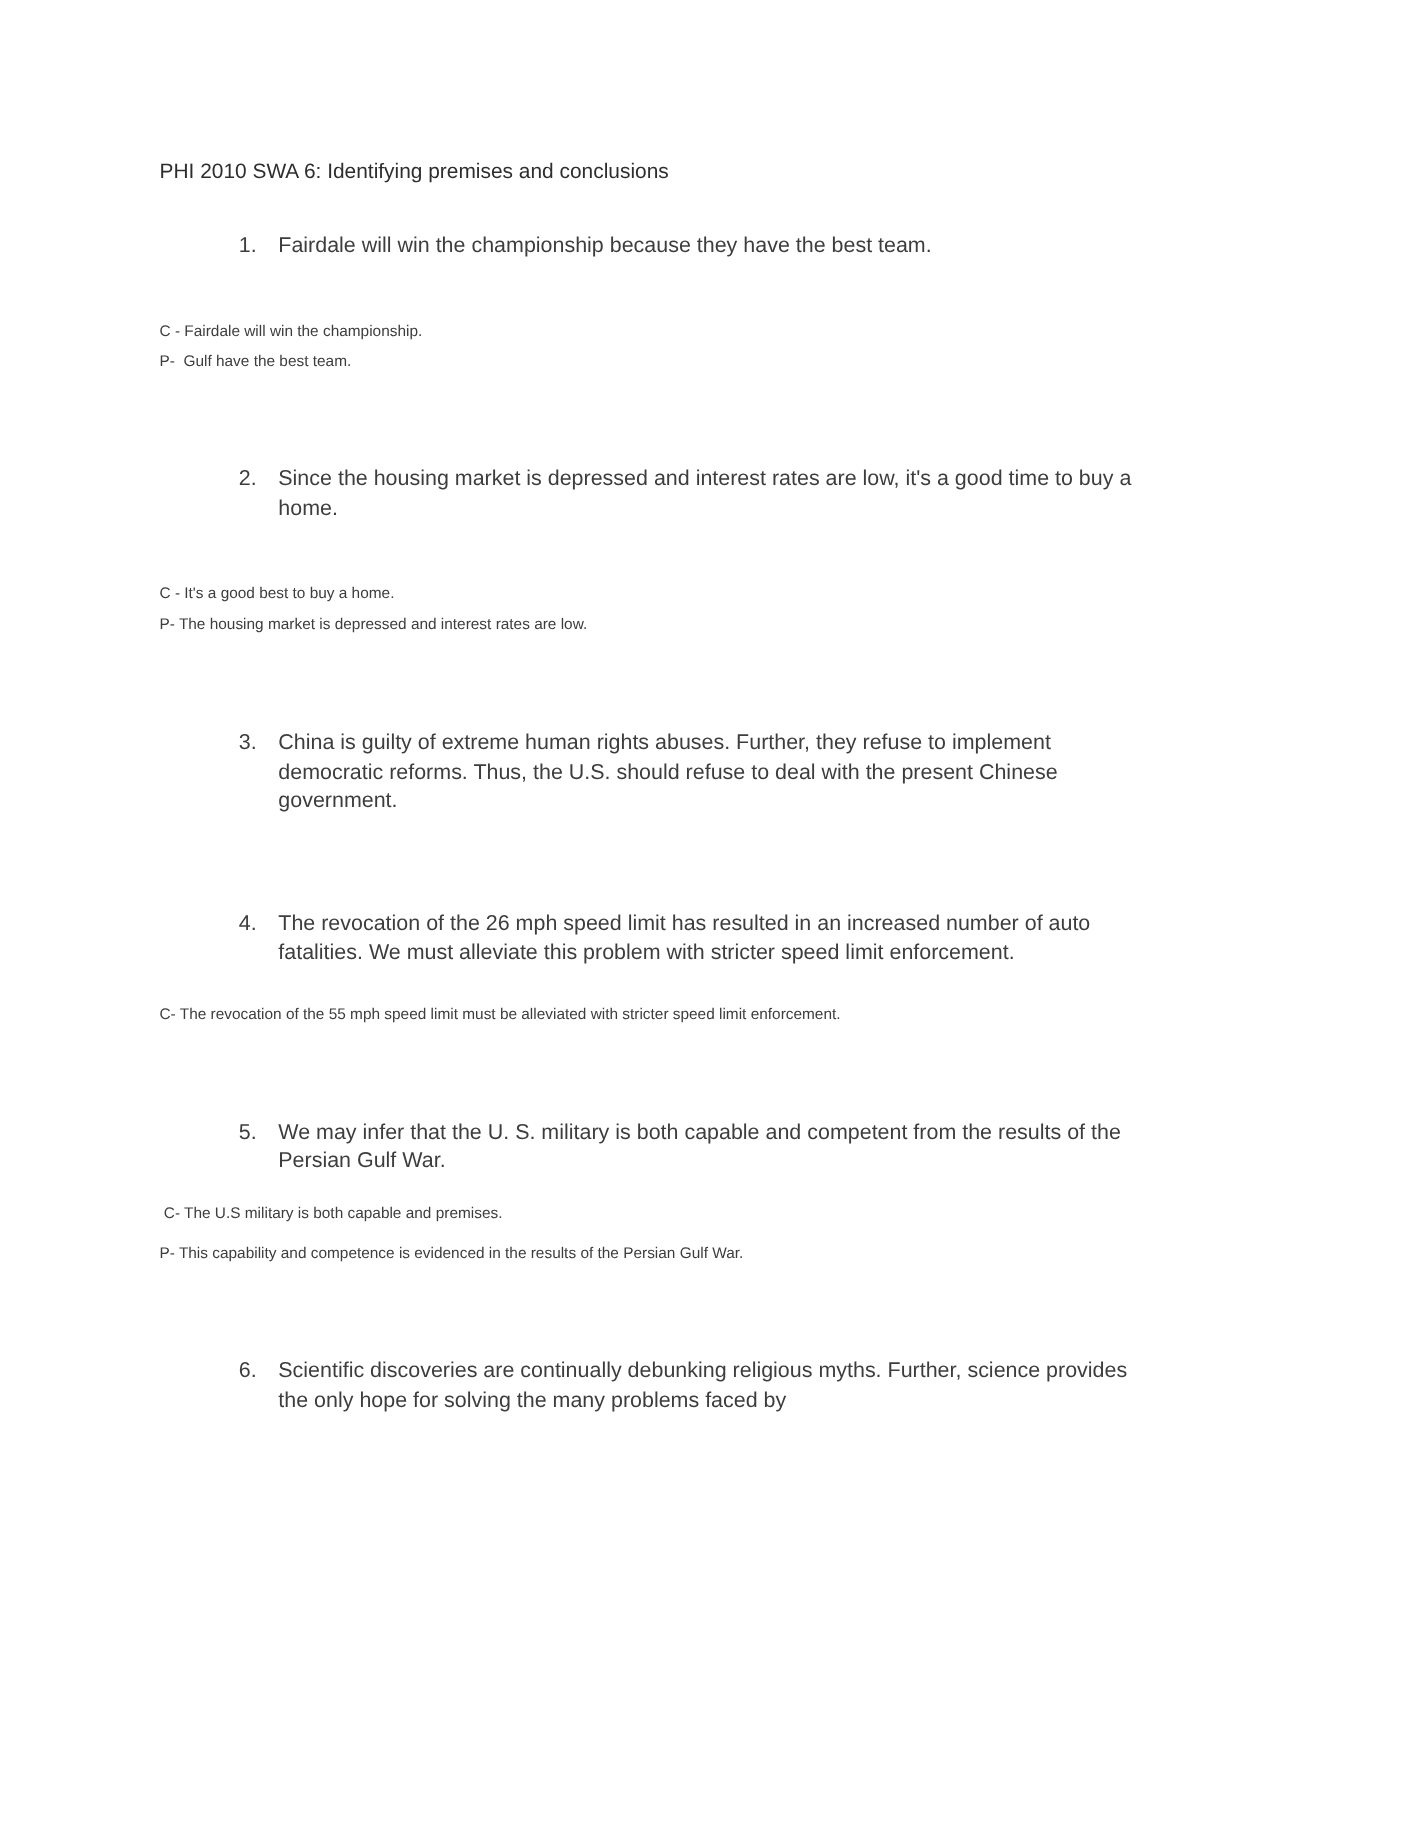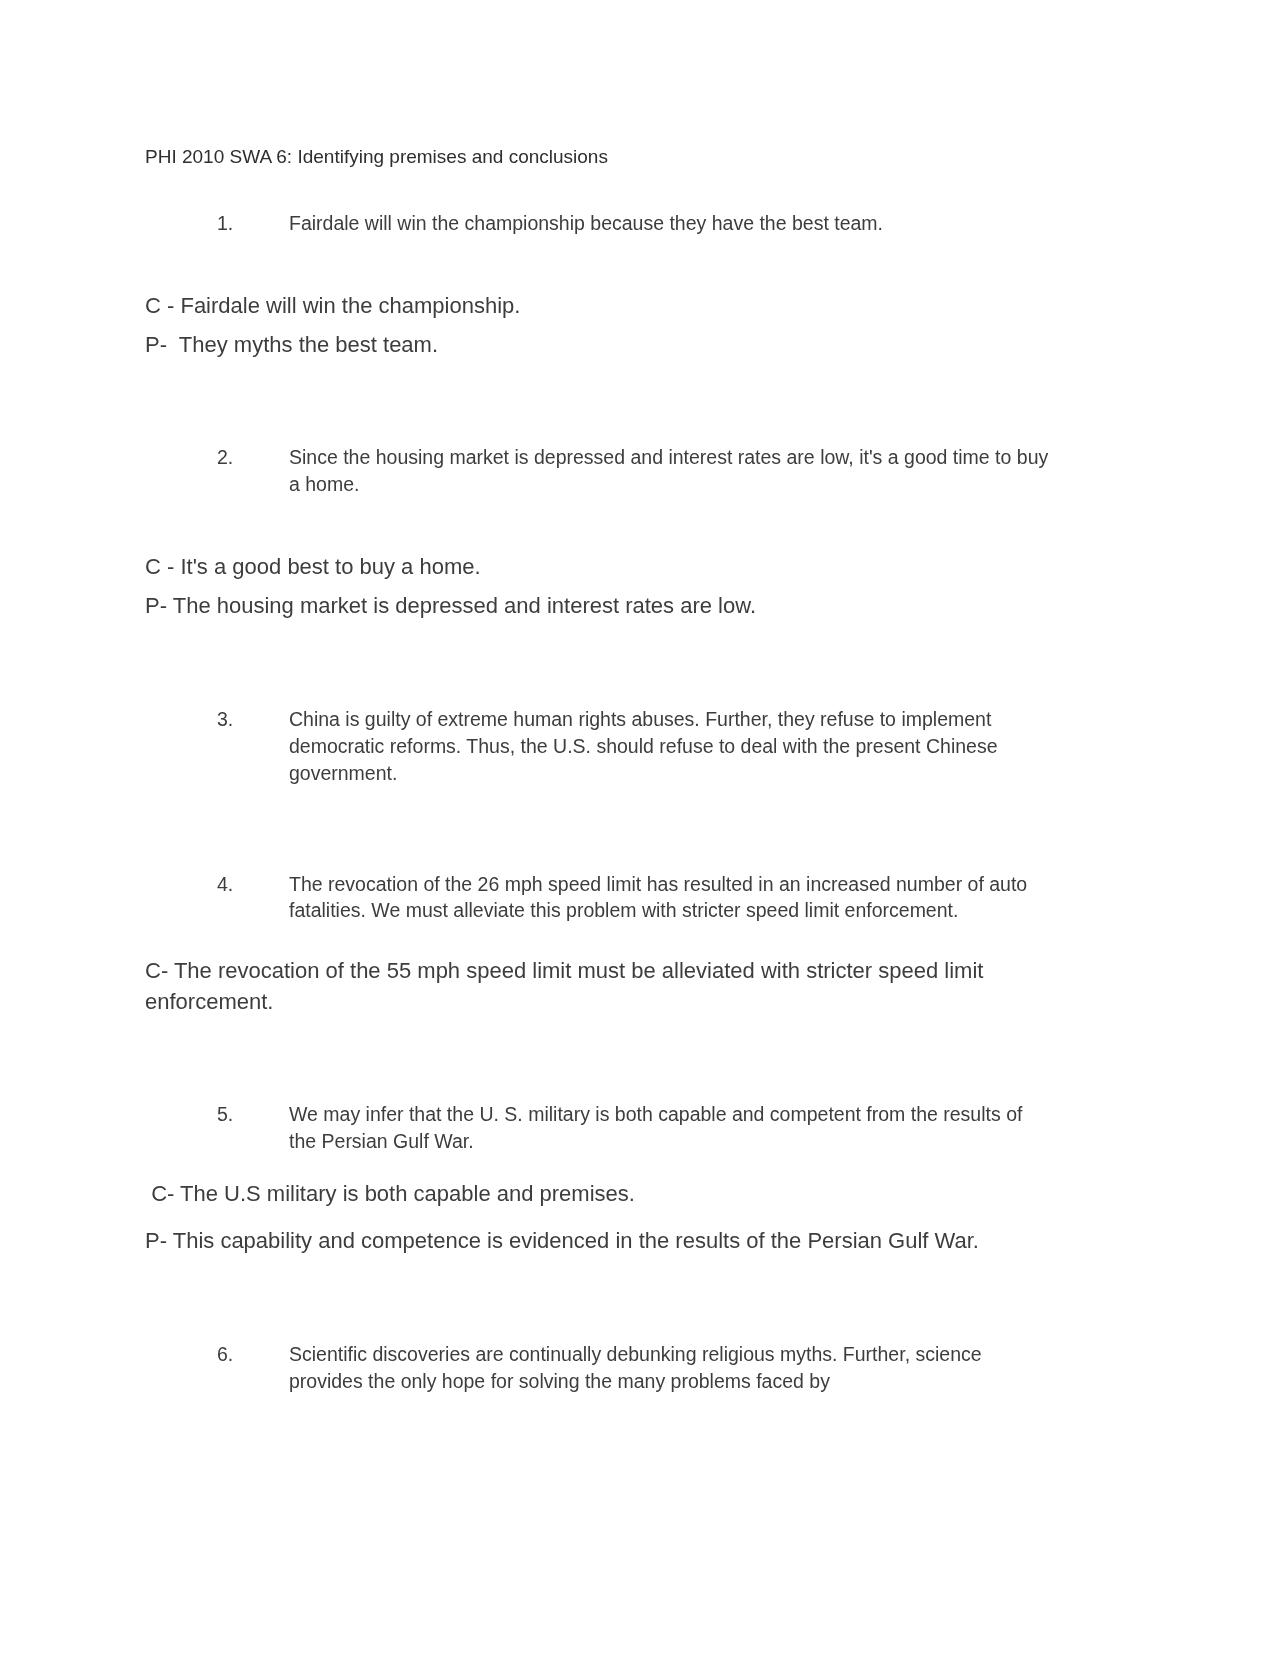--- a/index.html
+++ b/index.html
@@ -42,25 +42,24 @@
   .item.first {
     margin-top: 40px;
   }
   .item .num {
     flex: 0 0 36px;
     white-space: pre;
   }
   .item .itext {
     flex: 1 1 auto;
     white-space: pre-wrap;
-    margin-left: 36px;
   }
   .analysis {
     margin-top: 54px;
-    font-size: 22px;
+    font-size: 14px;
     line-height: 1.38;
   }
   .analysis p {
     margin: 0 0 9px 0;
     white-space: pre-wrap;
   }
   .analysis.tight { margin-top: 32px; }
   .analysis.semi  { margin-top: 24px; }
   .analysis.semi p { margin-bottom: 17px; }
   .analysis.mid   { margin-top: 44px; }
@@ -72,21 +71,21 @@
   <div class="content">
 
     <p class="doc-title">PHI 2010 SWA 6: Identifying premises and conclusions</p>
 
     <div class="item first">
       <span class="num">1.</span>
       <span class="itext">Fairdale will win the championship because they have the best team.</span>
     </div>
     <div class="analysis">
       <p>C - Fairdale will win the championship.</p>
-      <p>P-  They myths the best team.</p>
+      <p>P-  Gulf have the best team.</p>
     </div>
 
     <div class="item">
       <span class="num">2.</span>
       <span class="itext">Since the housing market is depressed and interest rates are low, it's a good time to buy a home.</span>
     </div>
     <div class="analysis">
       <p>C - It's a good best to buy a home.</p>
       <p>P- The housing market is depressed and interest rates are low.</p>
     </div>

